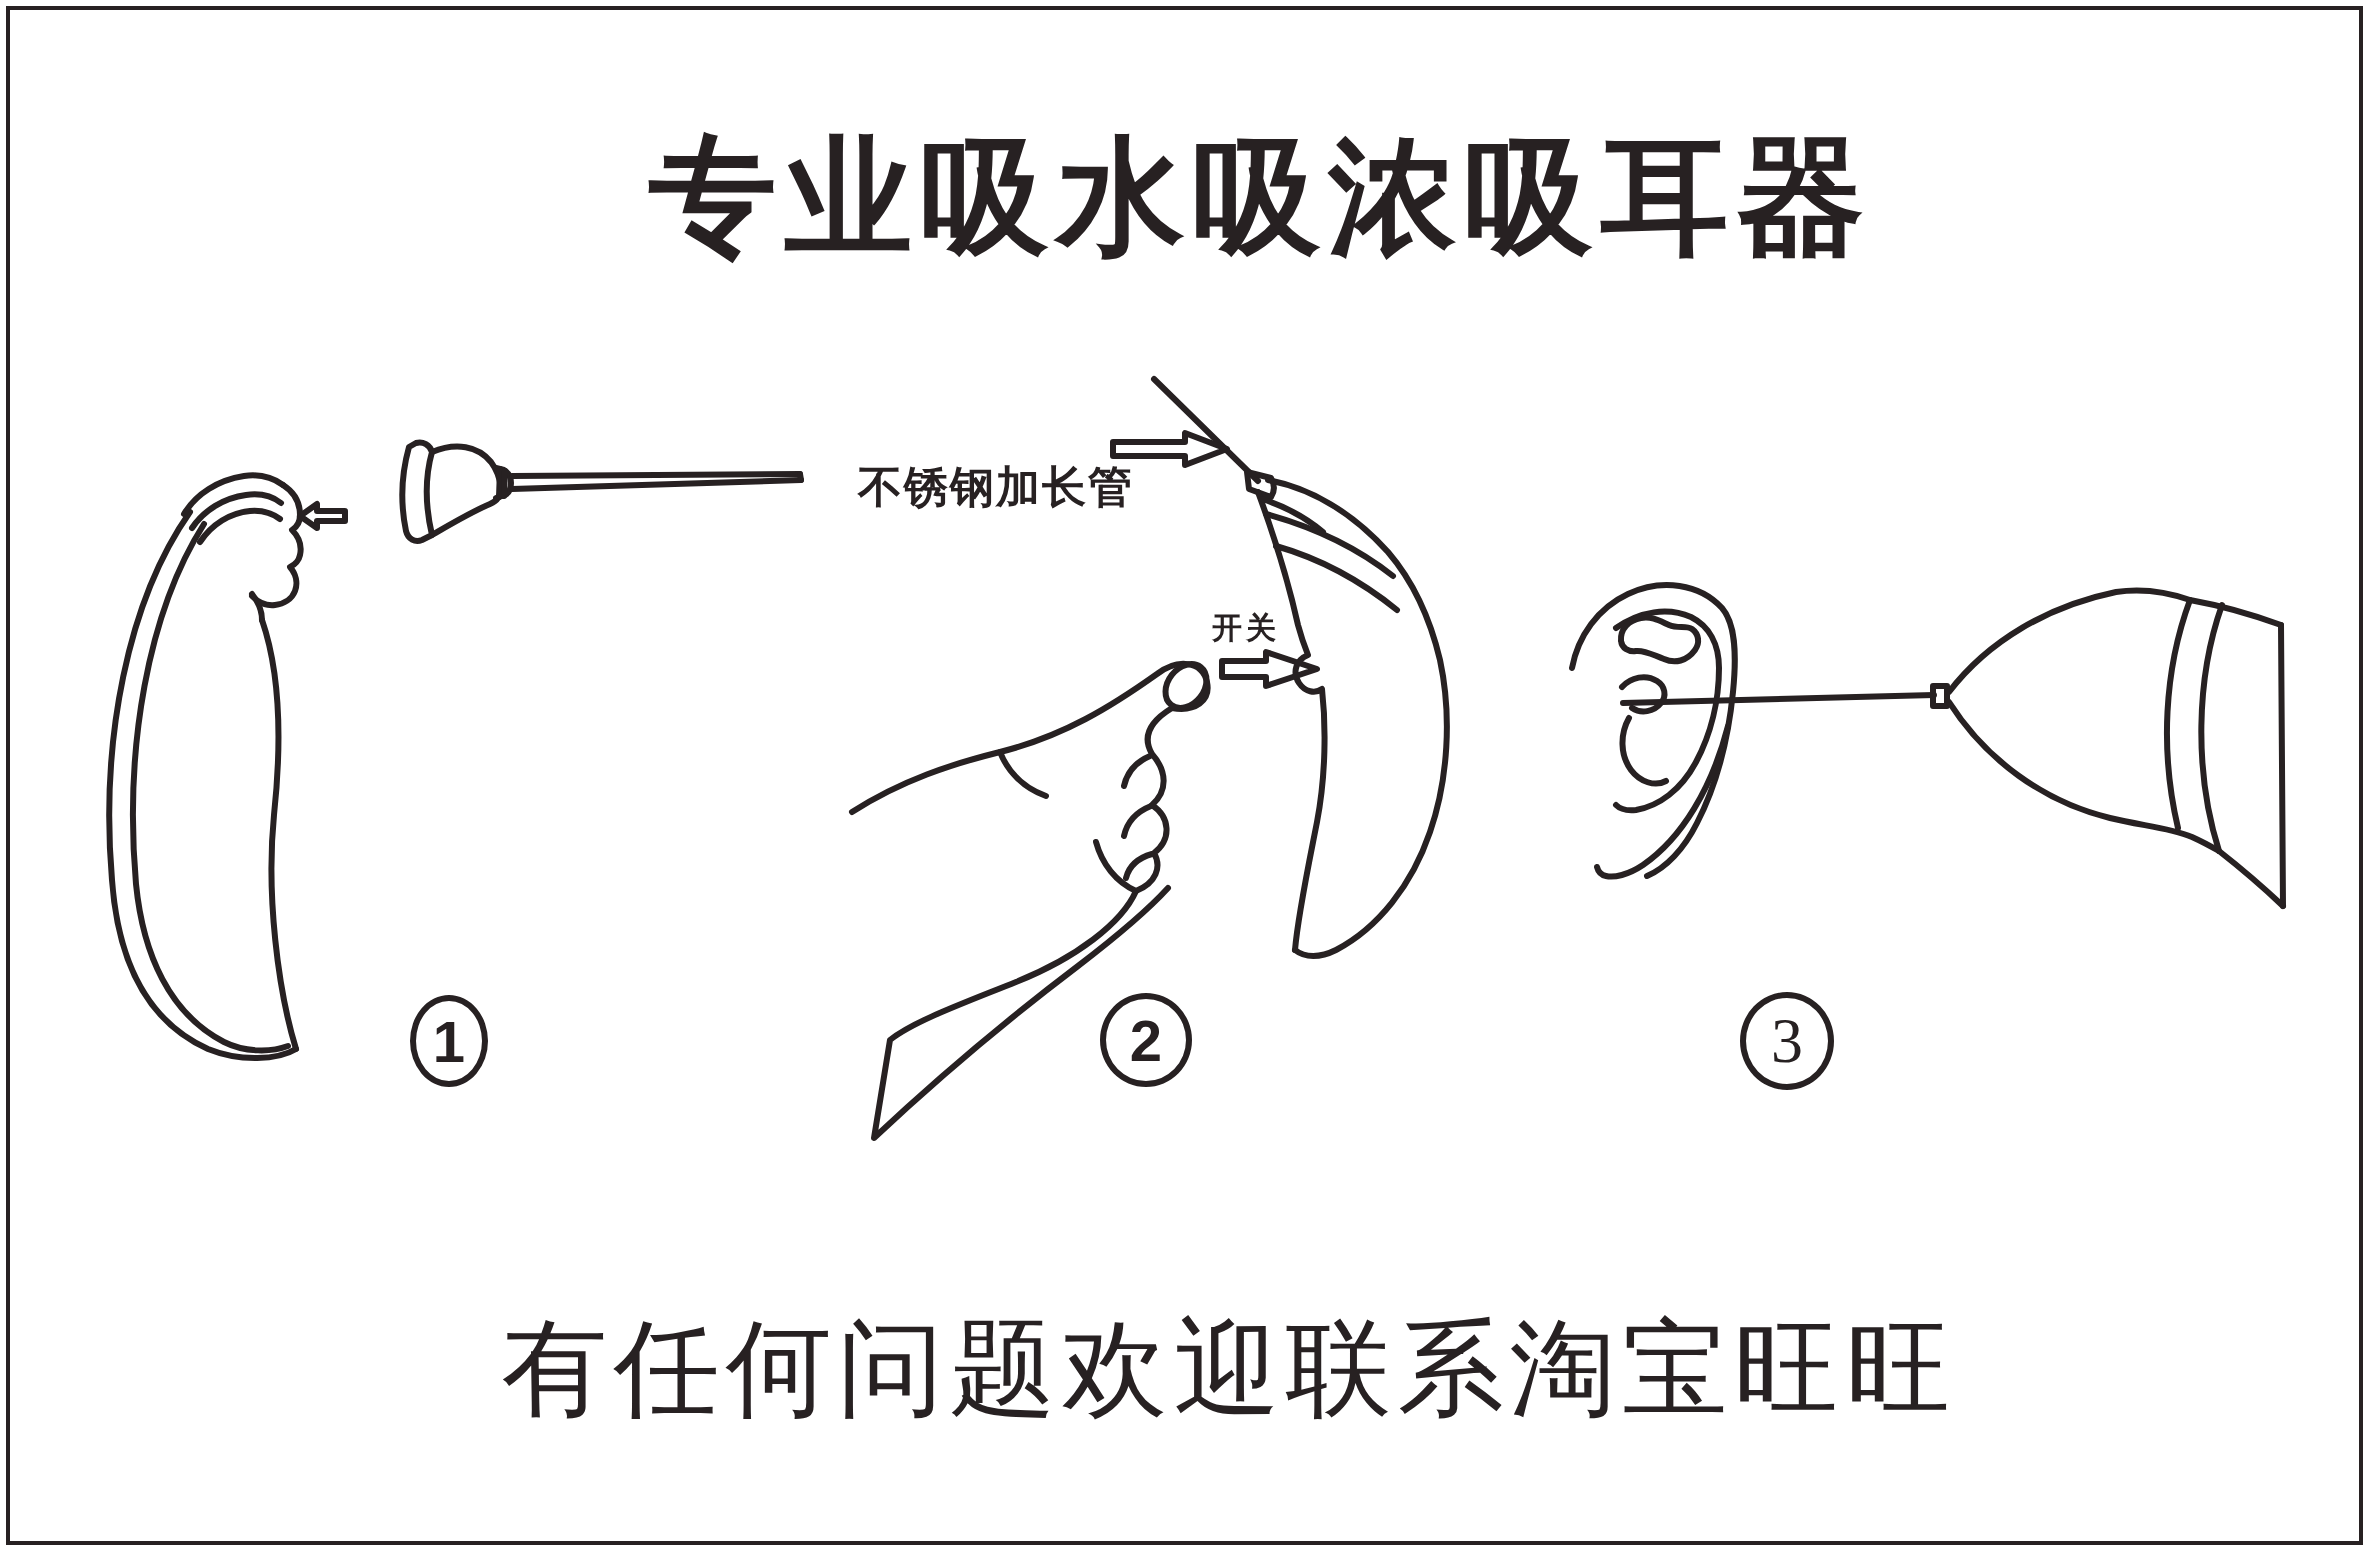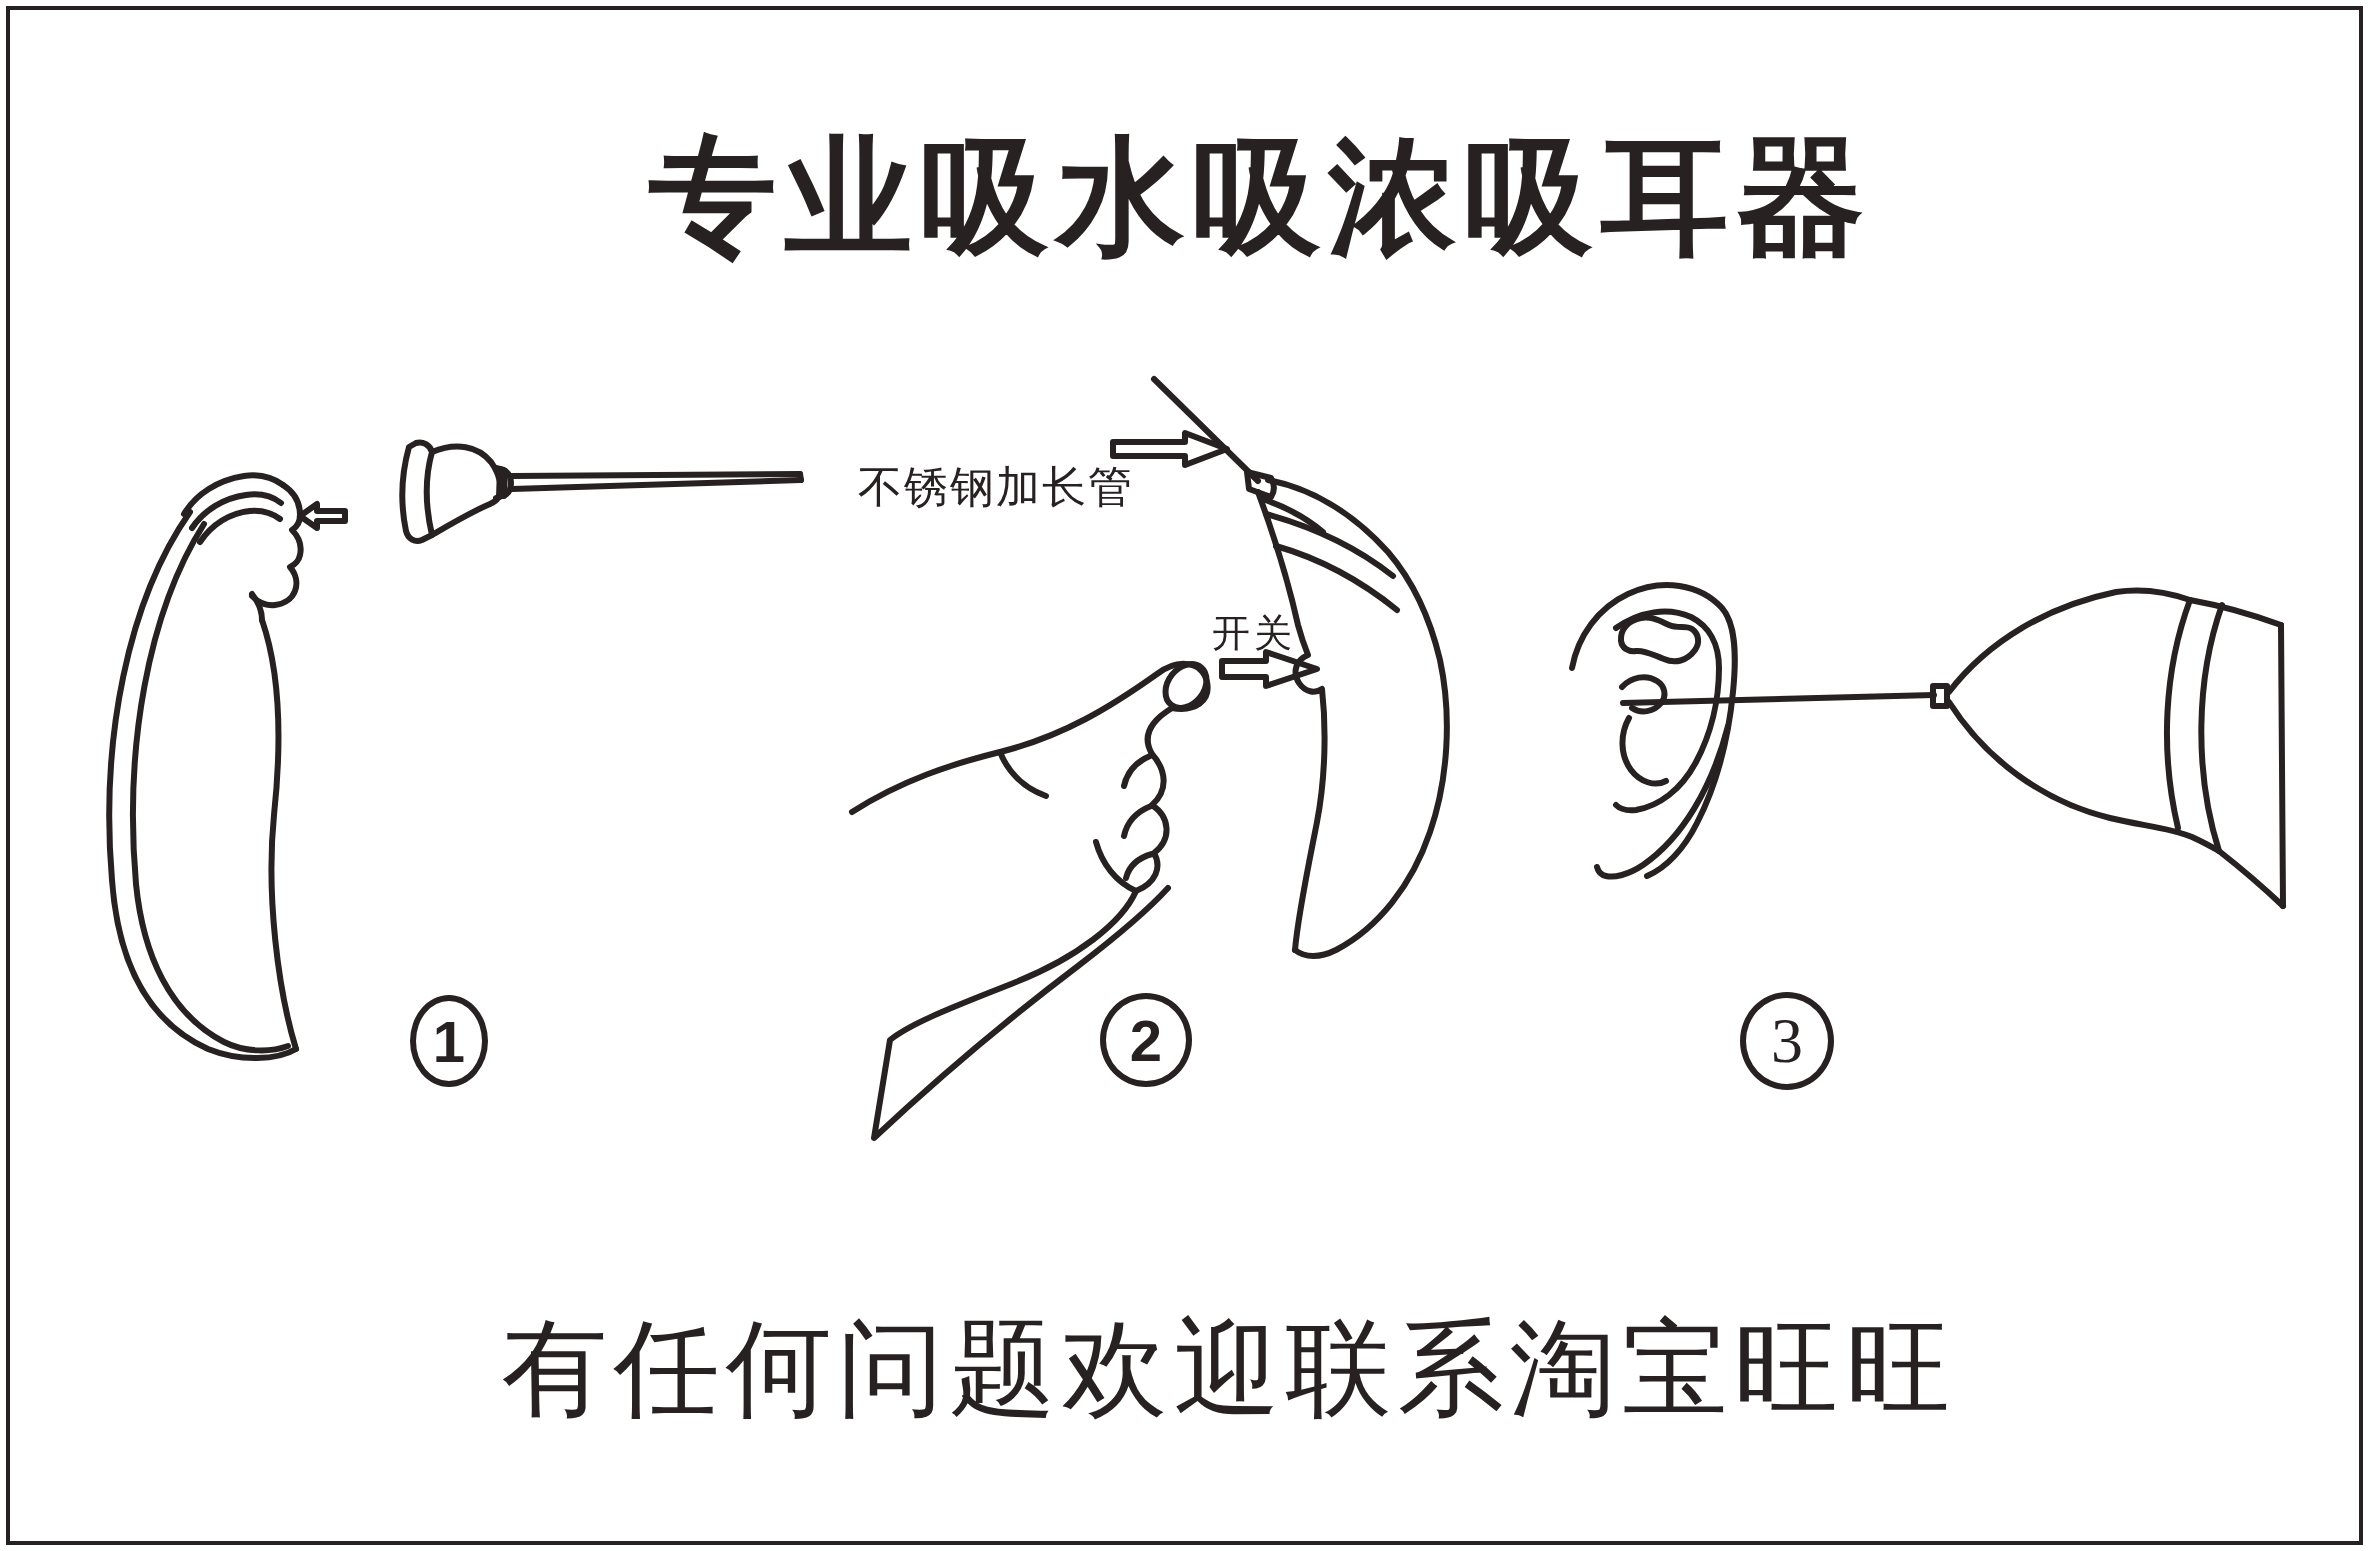--- a/index.html
+++ b/index.html
@@ -14,23 +14,23 @@
     fill:none;stroke:var(--ink);stroke-width:6;stroke-linecap:round;stroke-linejoin:round;
   }
   .thin{stroke-width:3.5;}
   .fillwhite{fill:#ffffff;}
   .arrow{fill:#ffffff;stroke-width:4;}
   .title{
     position:absolute;top:130px;left:0;width:100%;box-sizing:border-box;padding-left:64px;
     text-align:center;font-size:128px;font-weight:900;letter-spacing:8px;line-height:1.05;
     font-family:"Liberation Sans",sans-serif;white-space:nowrap;margin-left:44px;
   }
-  .lbl{position:absolute;font-weight:400;white-space:nowrap;font-family:"Liberation Sans",sans-serif;}
+  .lbl{position:absolute;font-weight:700;white-space:nowrap;font-family:"Liberation Sans",sans-serif;}
   .lbl-tube{left:858px;top:458px;font-size:44px;letter-spacing:2px;}
-  .lbl-switch{left:1212px;top:608px;font-size:38px;letter-spacing:4px;}
+  .lbl-switch{left:1212px;top:608px;font-size:30px;letter-spacing:4px;}
   .stepnum{
     position:absolute;border:6px solid var(--ink);border-radius:50%;
     display:flex;align-items:center;justify-content:center;background:#fff;
   }
   .stepnum.n1{left:410px;top:995px;width:66px;height:80px;font-size:58px;font-weight:800;}
   .stepnum.n2{left:1100px;top:993px;width:80px;height:82px;font-size:58px;font-weight:800;}
   .stepnum.n3{left:1740px;top:992px;width:82px;height:86px;font-size:64px;font-weight:400;
               font-family:"Liberation Serif",serif;}
   .footer{
     position:absolute;top:1298px;left:0;width:100%;box-sizing:border-box;padding-left:90px;

